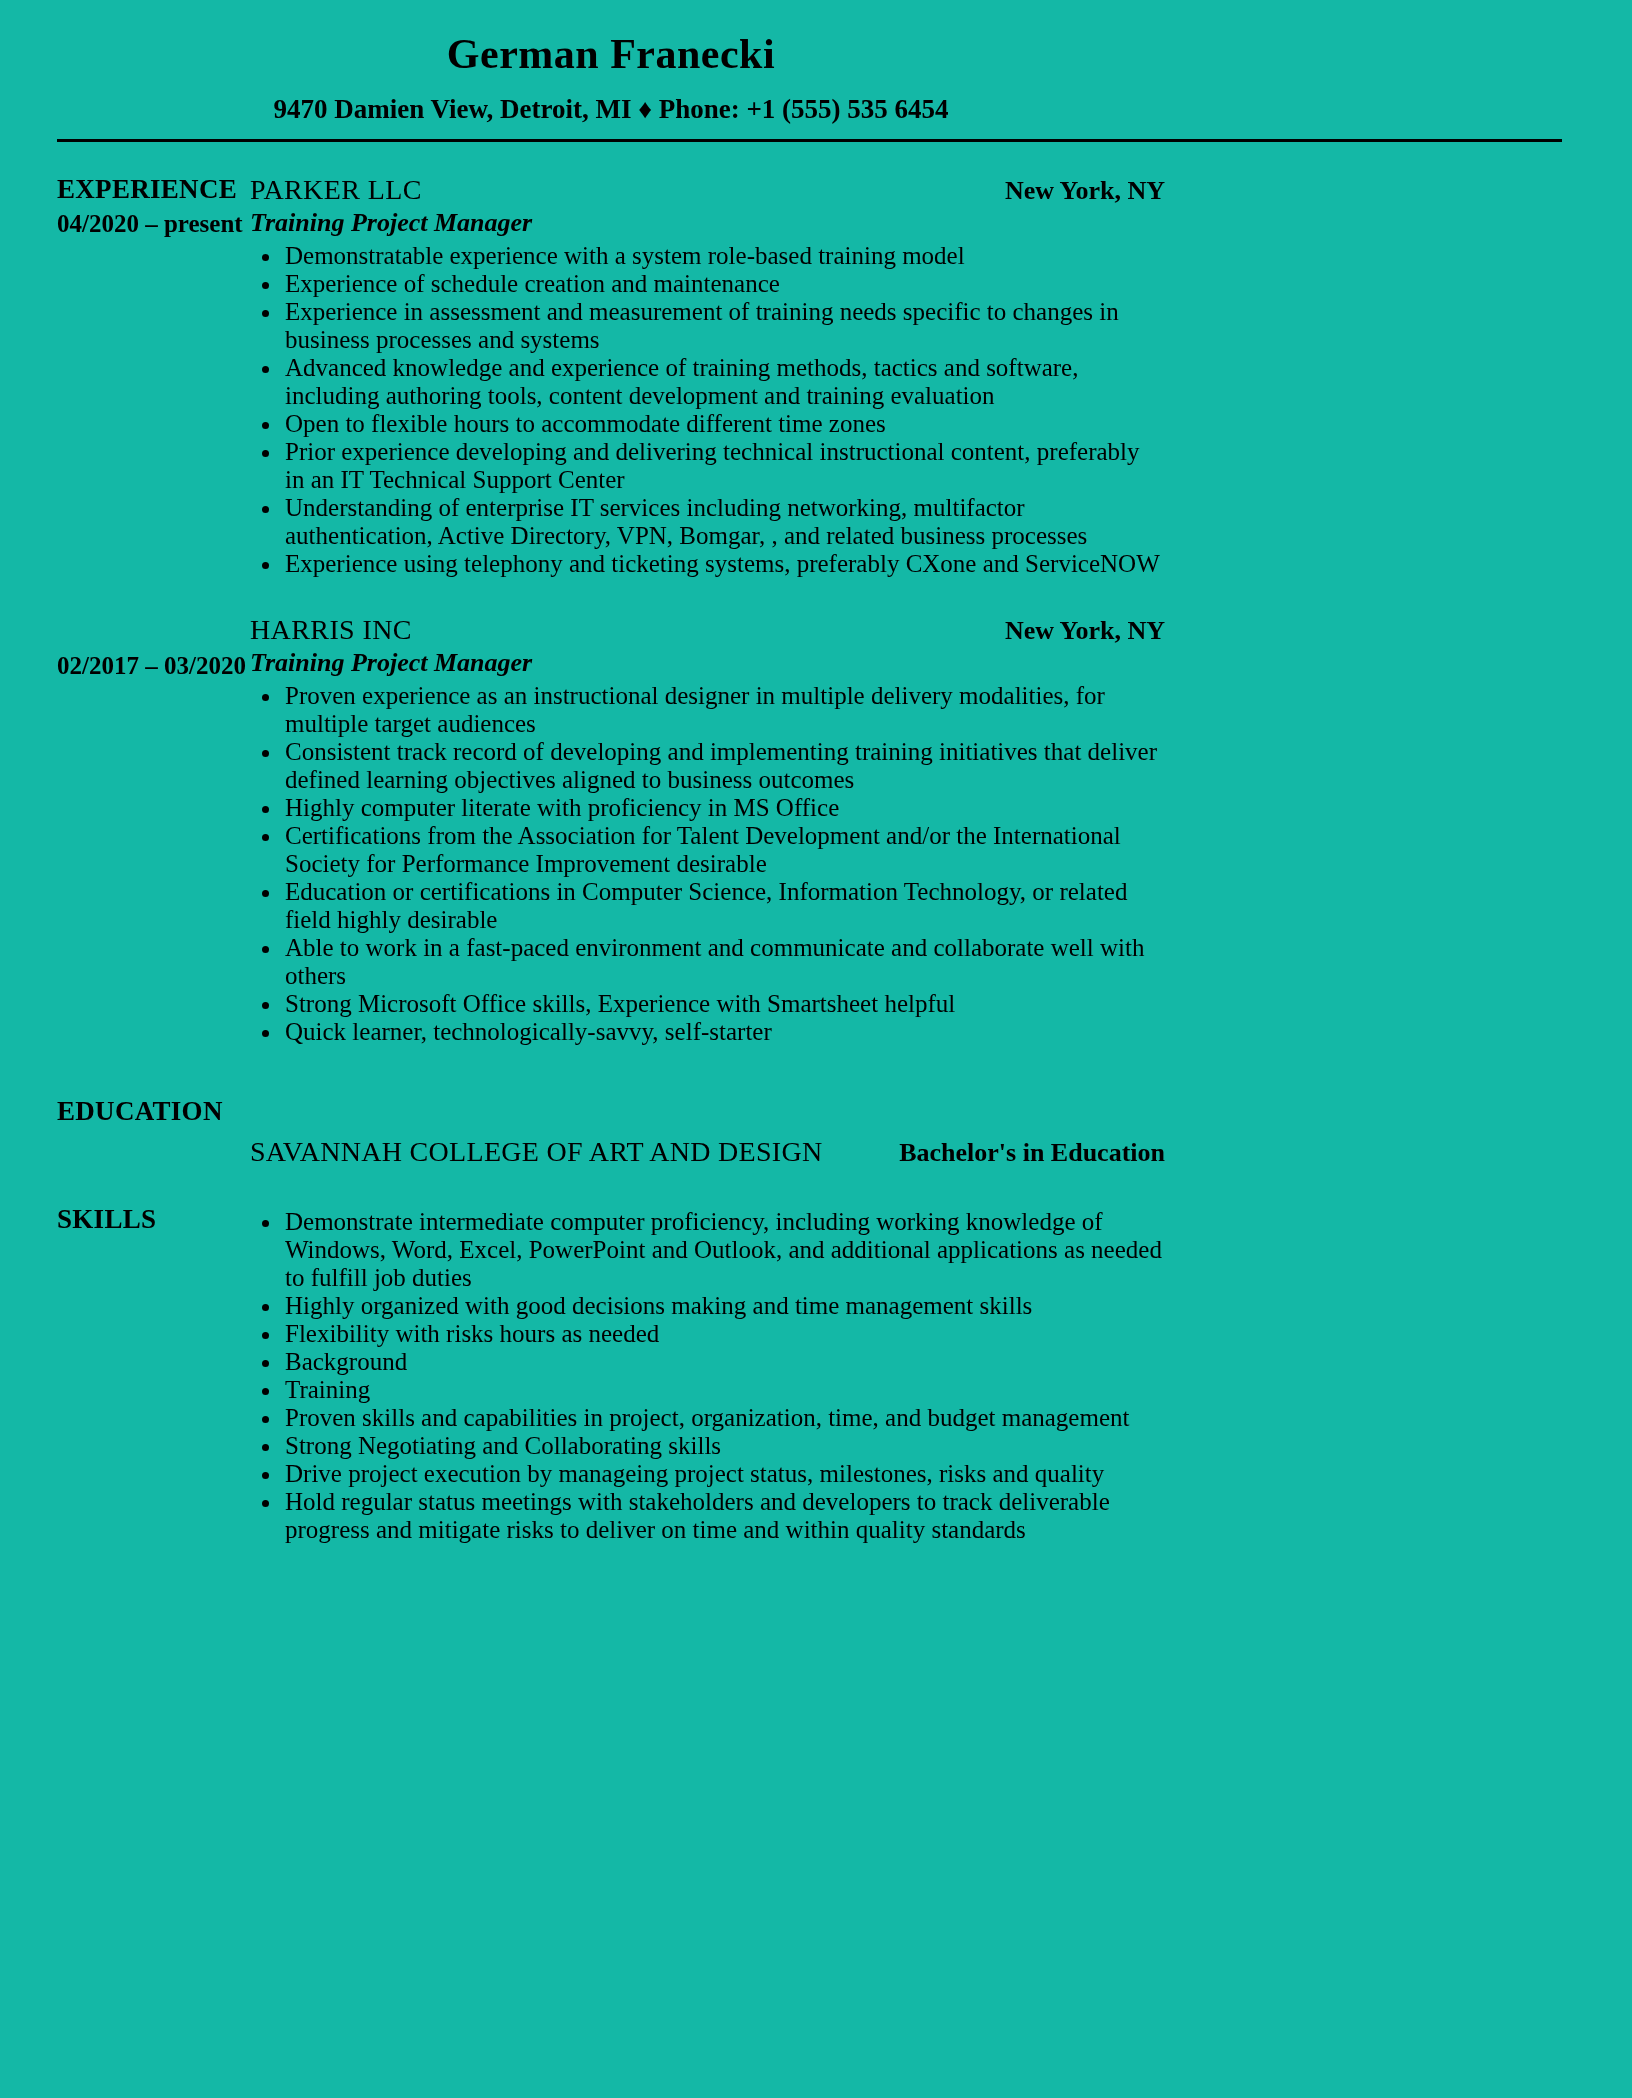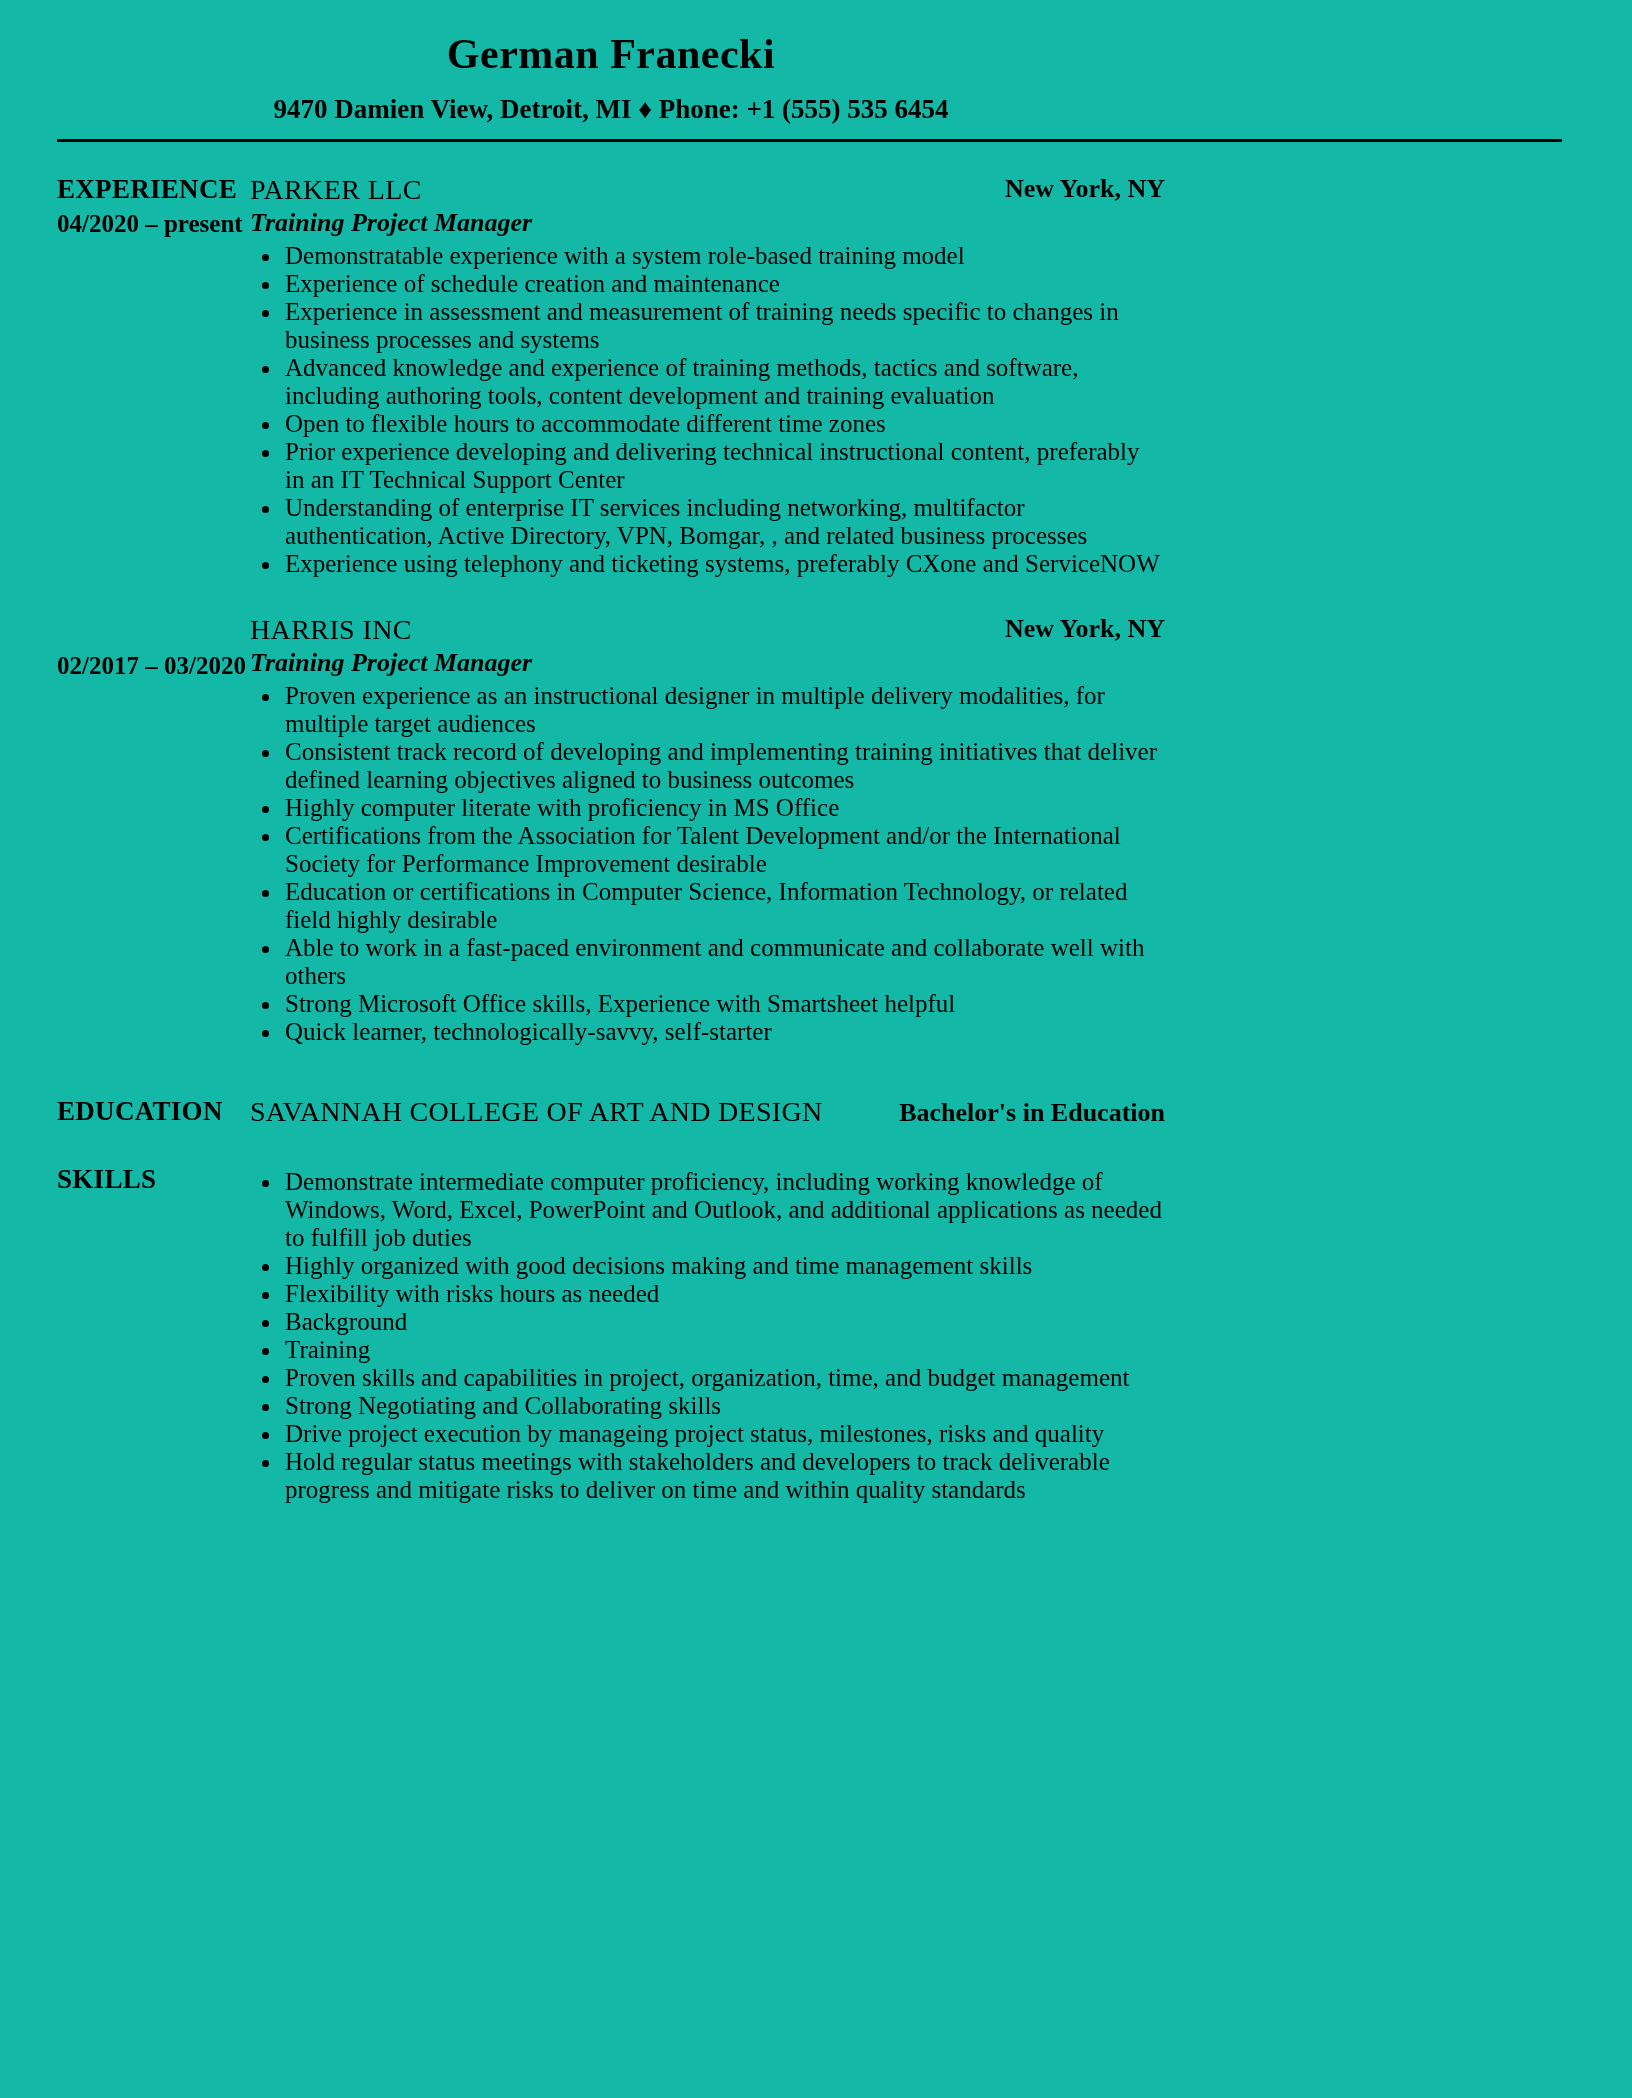--- a/index.html
+++ b/index.html
@@ -53,21 +53,21 @@
   .dates {
     font-size: 25px;
     margin-top: 5px;
     white-space: nowrap;
     font-weight: bold;
   }
   
   .job-header {
     display: flex;
     justify-content: space-between;
-    align-items: flex-start;
+    align-items: flex-end;
   }
   .company {
     font-size: 28px;
     letter-spacing: 0.4px;
   }
   .location {
     font-size: 26px;
     font-weight: bold;
   }
   .job-title {
@@ -87,20 +87,21 @@
     padding-left: 2px;
   }
   .row-job2 { margin-top: 36px; }
   .row-job2 .left-col { padding-top: 33px; }
   
   .row-education { margin-top: 50px; }
   .edu-line {
     display: flex;
     justify-content: space-between;
     align-items: baseline;
+    margin-top: 40px;
   }
   .school {
     font-size: 28px;
     letter-spacing: 0.3px;
   }
   .degree {
     font-size: 26px;
     font-weight: bold;
   }
   

